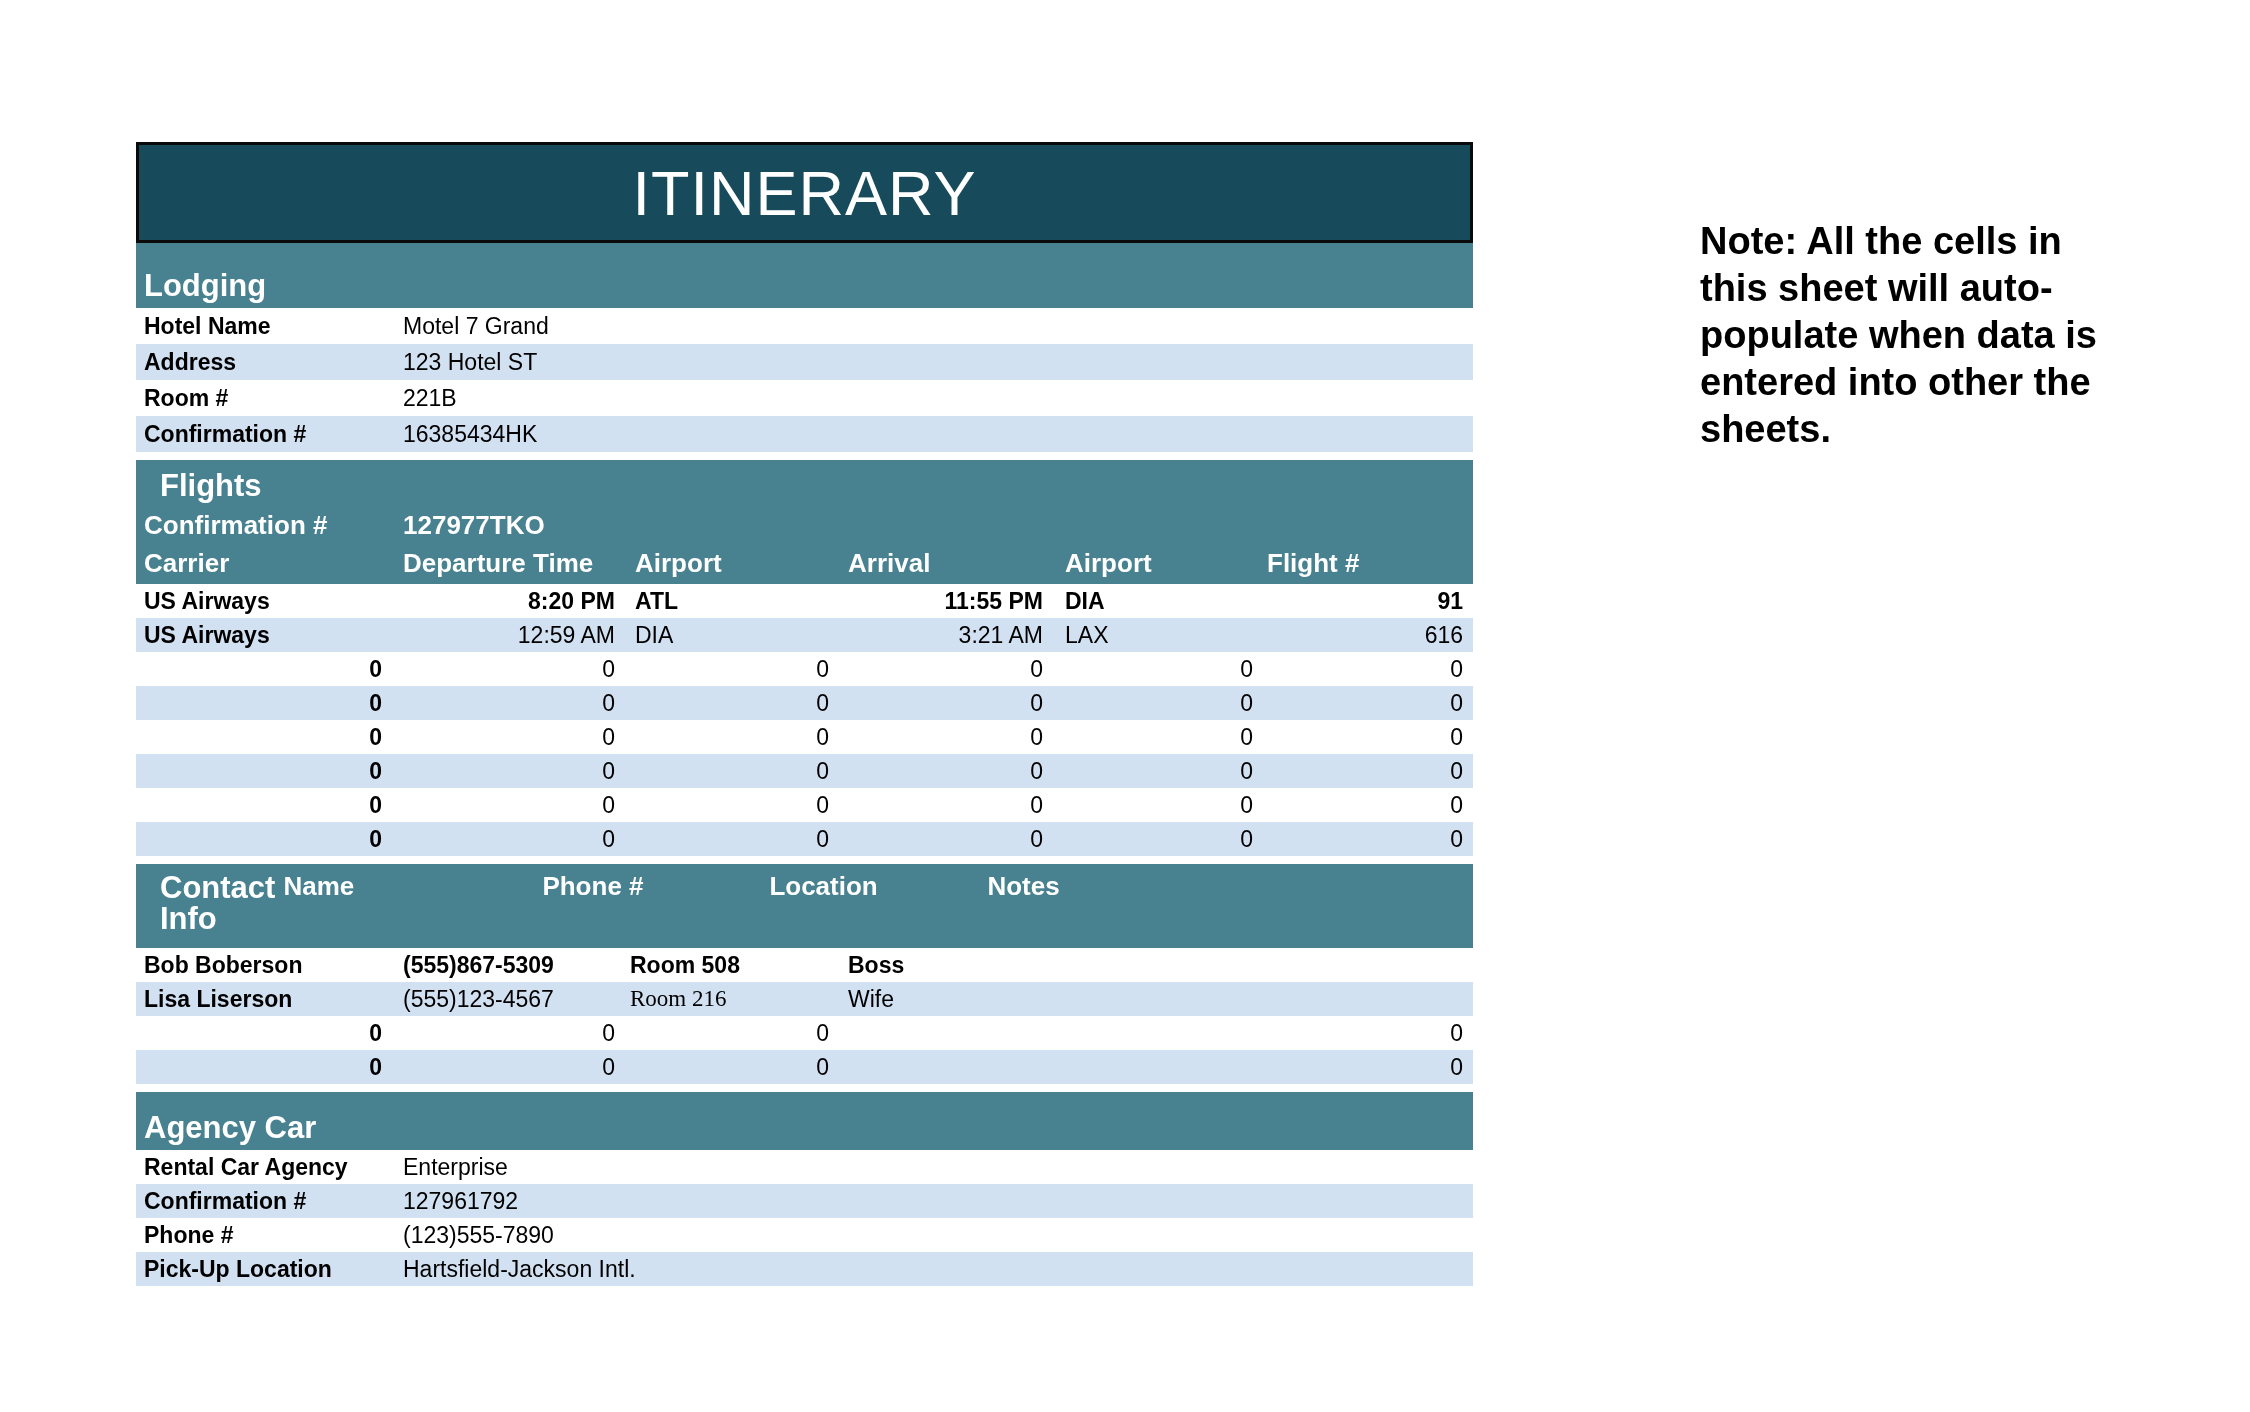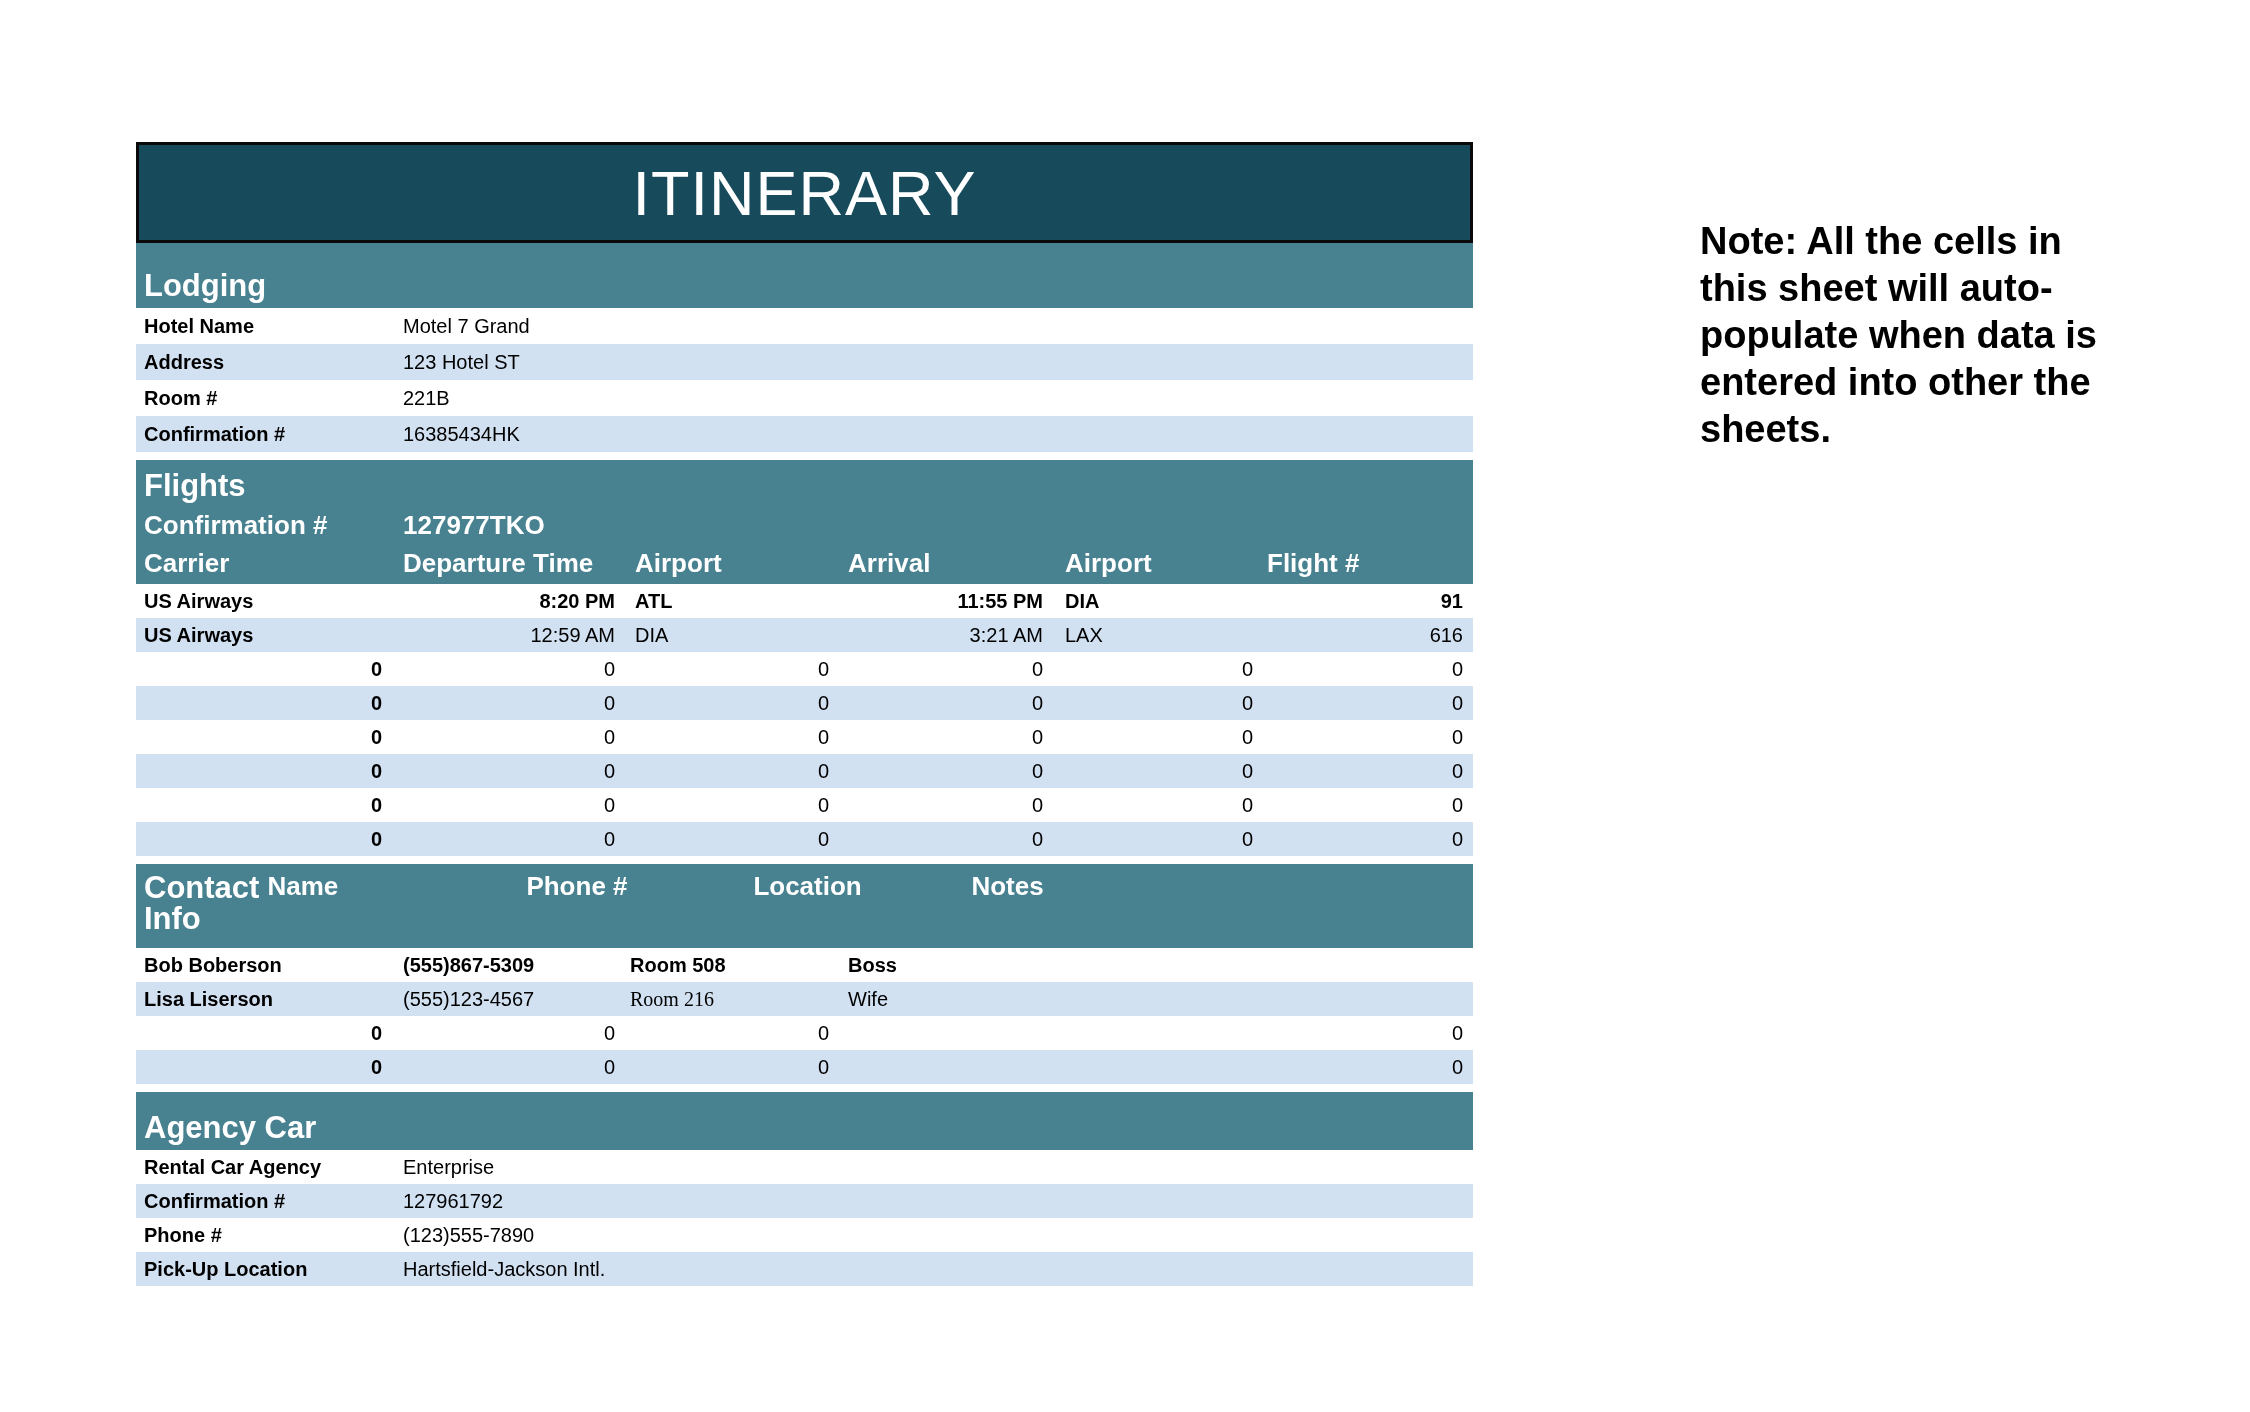--- a/index.html
+++ b/index.html
@@ -13,24 +13,24 @@
     border:3px solid var(--banner-border,#0a0a0a);
     display:flex;align-items:center;justify-content:center;
   }
   .banner-text{color:#fff;font-size:63px;font-weight:400;letter-spacing:1px;}
   .band{background:var(--band-bg,#48818f);color:var(--band-text,#fff);box-sizing:border-box;}
   .band-simple{display:flex;align-items:flex-end;padding:0 0 7px 8px;}
   .band-lodging{height:65px;}
   .band-rental{height:58px;}
   .band-flights{height:124px;display:flex;flex-direction:column;justify-content:space-between;padding:10px 0 6px 0;}
   .band-contact{height:84px;display:flex;flex-direction:row;justify-content:space-between;padding:8px 0 5px 0;}
-  .band-title{font-size:31px;font-weight:bold;line-height:1;padding-left:8px;}
+  .band-title{font-size:31px;font-weight:bold;line-height:1;padding-left:24px;}
   .band-line{display:flex;font-size:26px;font-weight:bold;line-height:1.1;}
   .gap{height:8px;background:var(--page-bg,#fff);}
-  .row{display:flex;align-items:center;height:34px;font-size:20px;background:#fff;}
+  .row{display:flex;align-items:center;height:34px;font-size:23px;background:#fff;}
   .row.tall{height:36px;}
   .row.blue{background:var(--row-alt,#d2e1f2);}
   .cell{box-sizing:border-box;flex:0 0 auto;white-space:nowrap;overflow:visible;}
   .cell.grow{flex:1 1 auto;}
   .b{font-weight:bold;}
   .al{text-align:left;}
   .ar{text-align:right;}
   .note{
     position:absolute;left:1700px;top:218px;width:420px;
     font-size:38px;font-weight:bold;line-height:47px;white-space:pre-line;color:#000;

